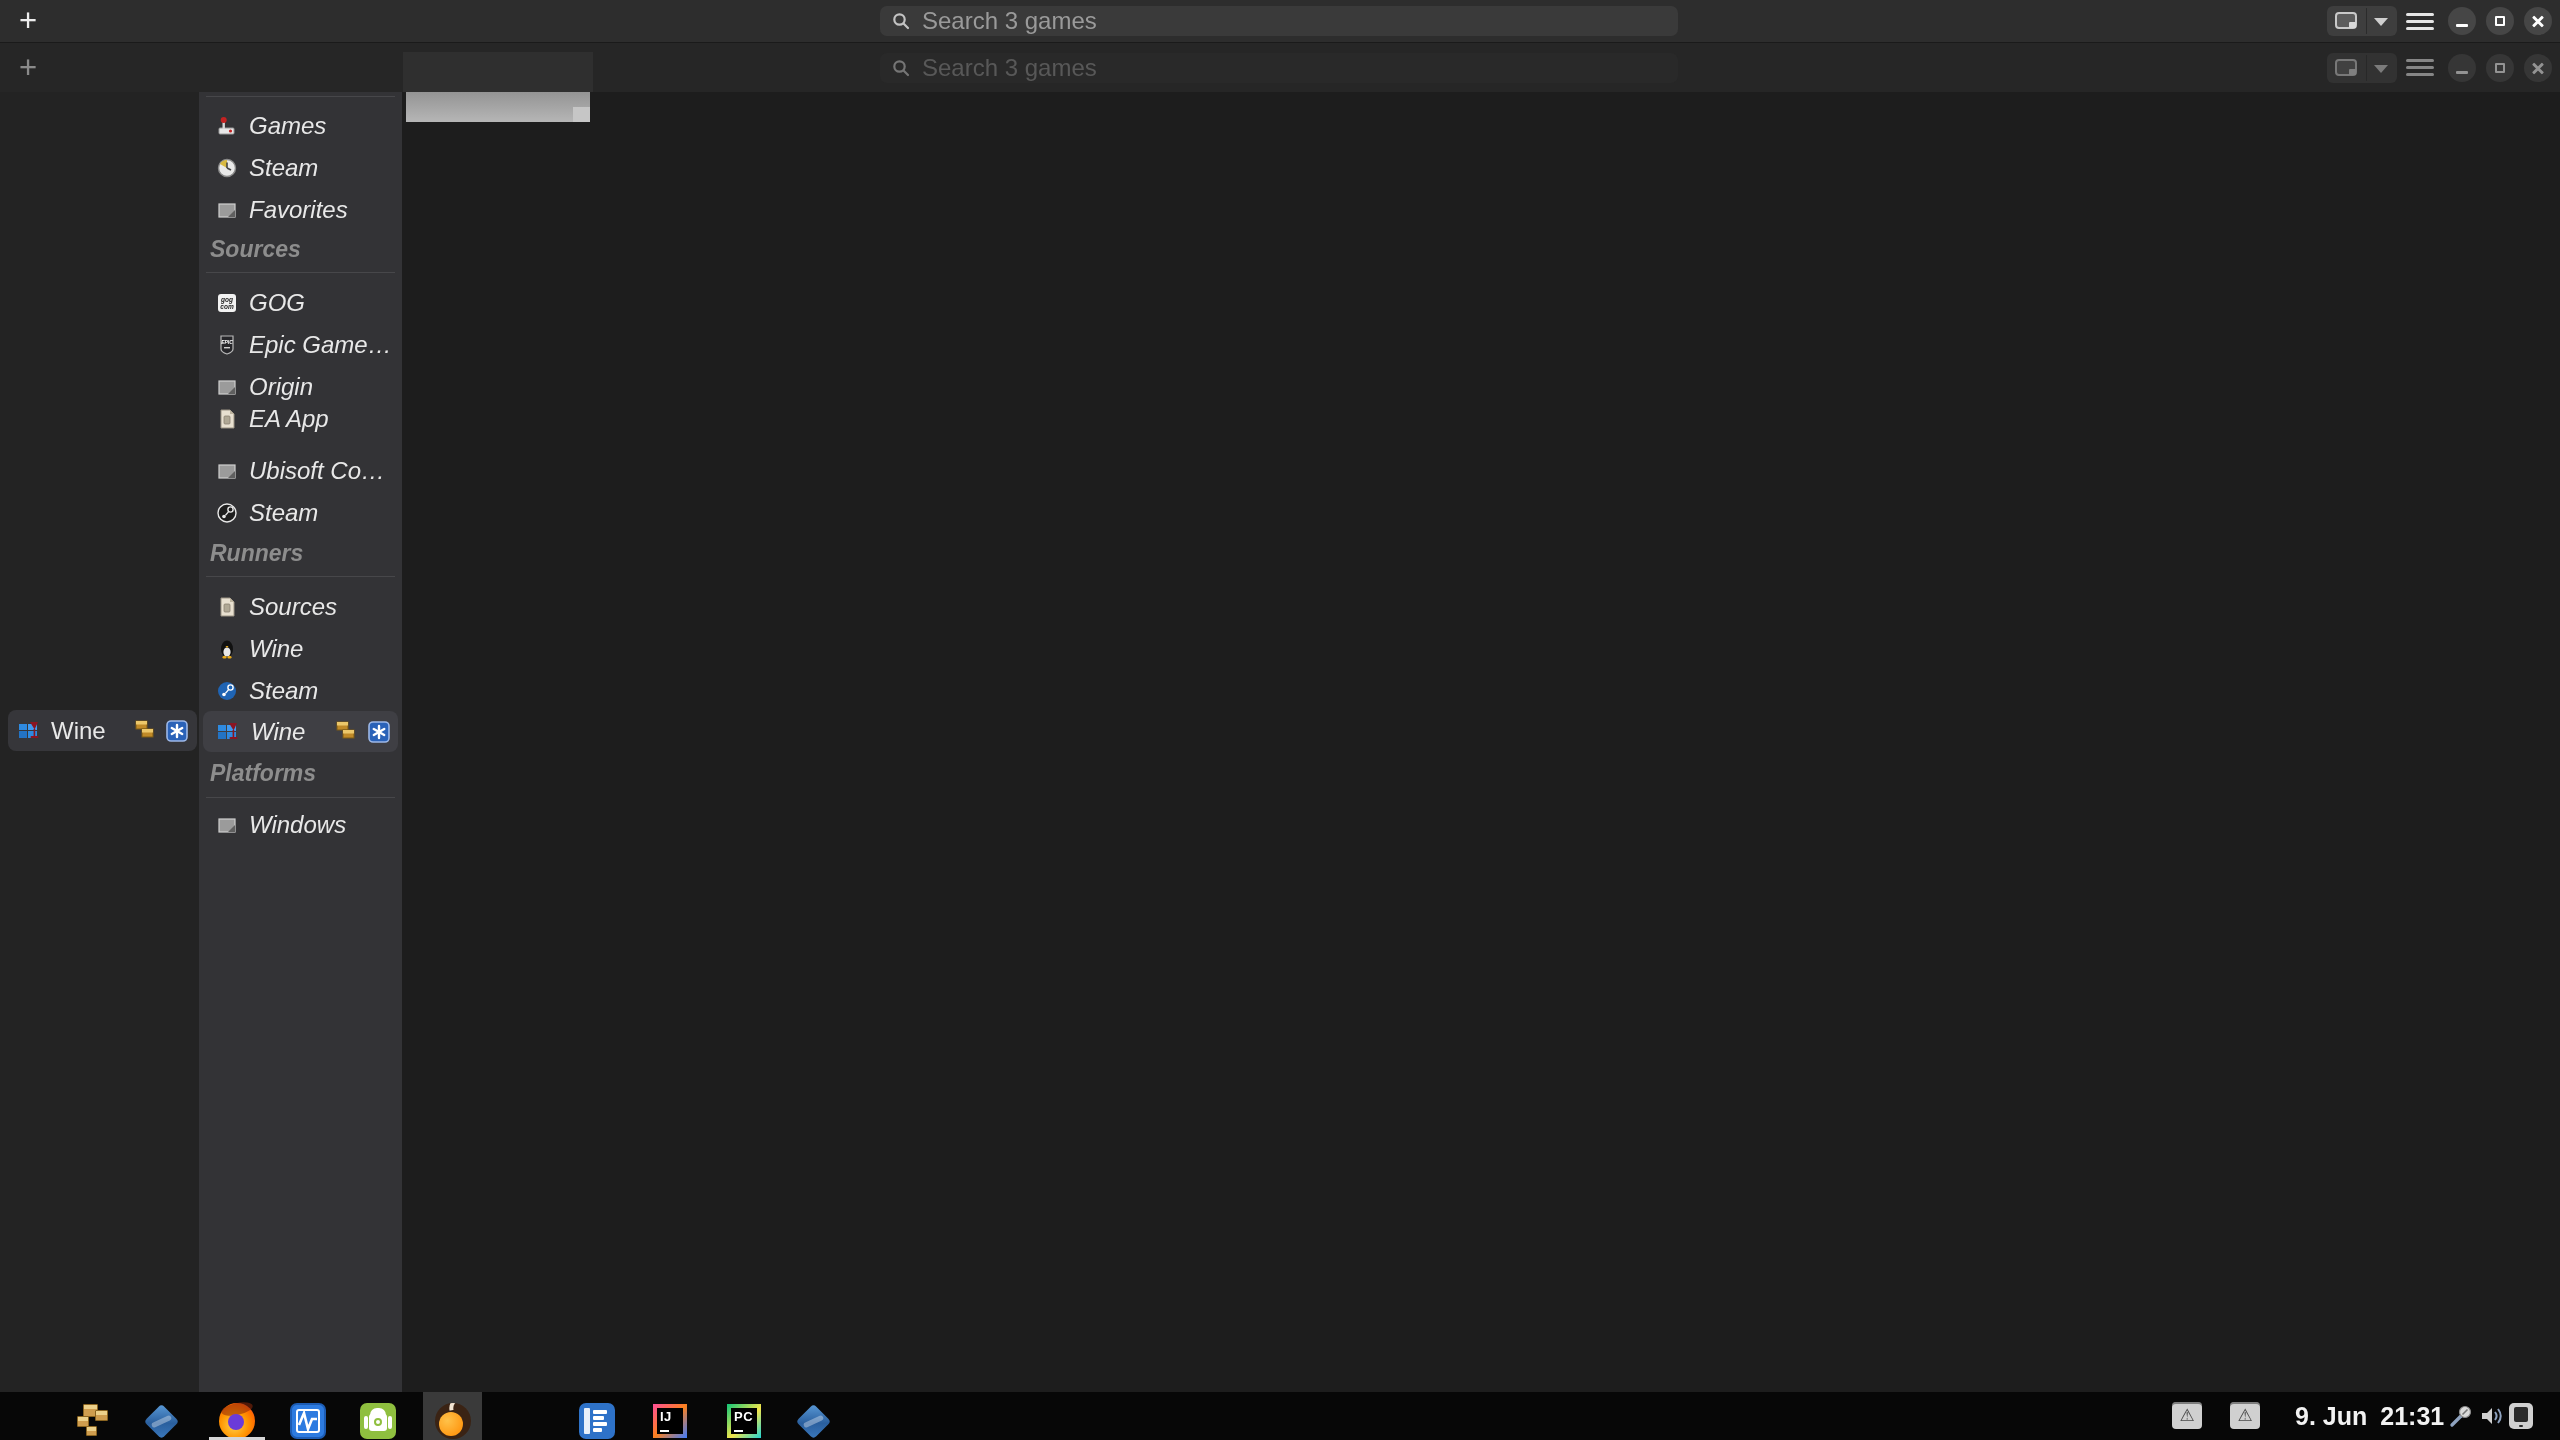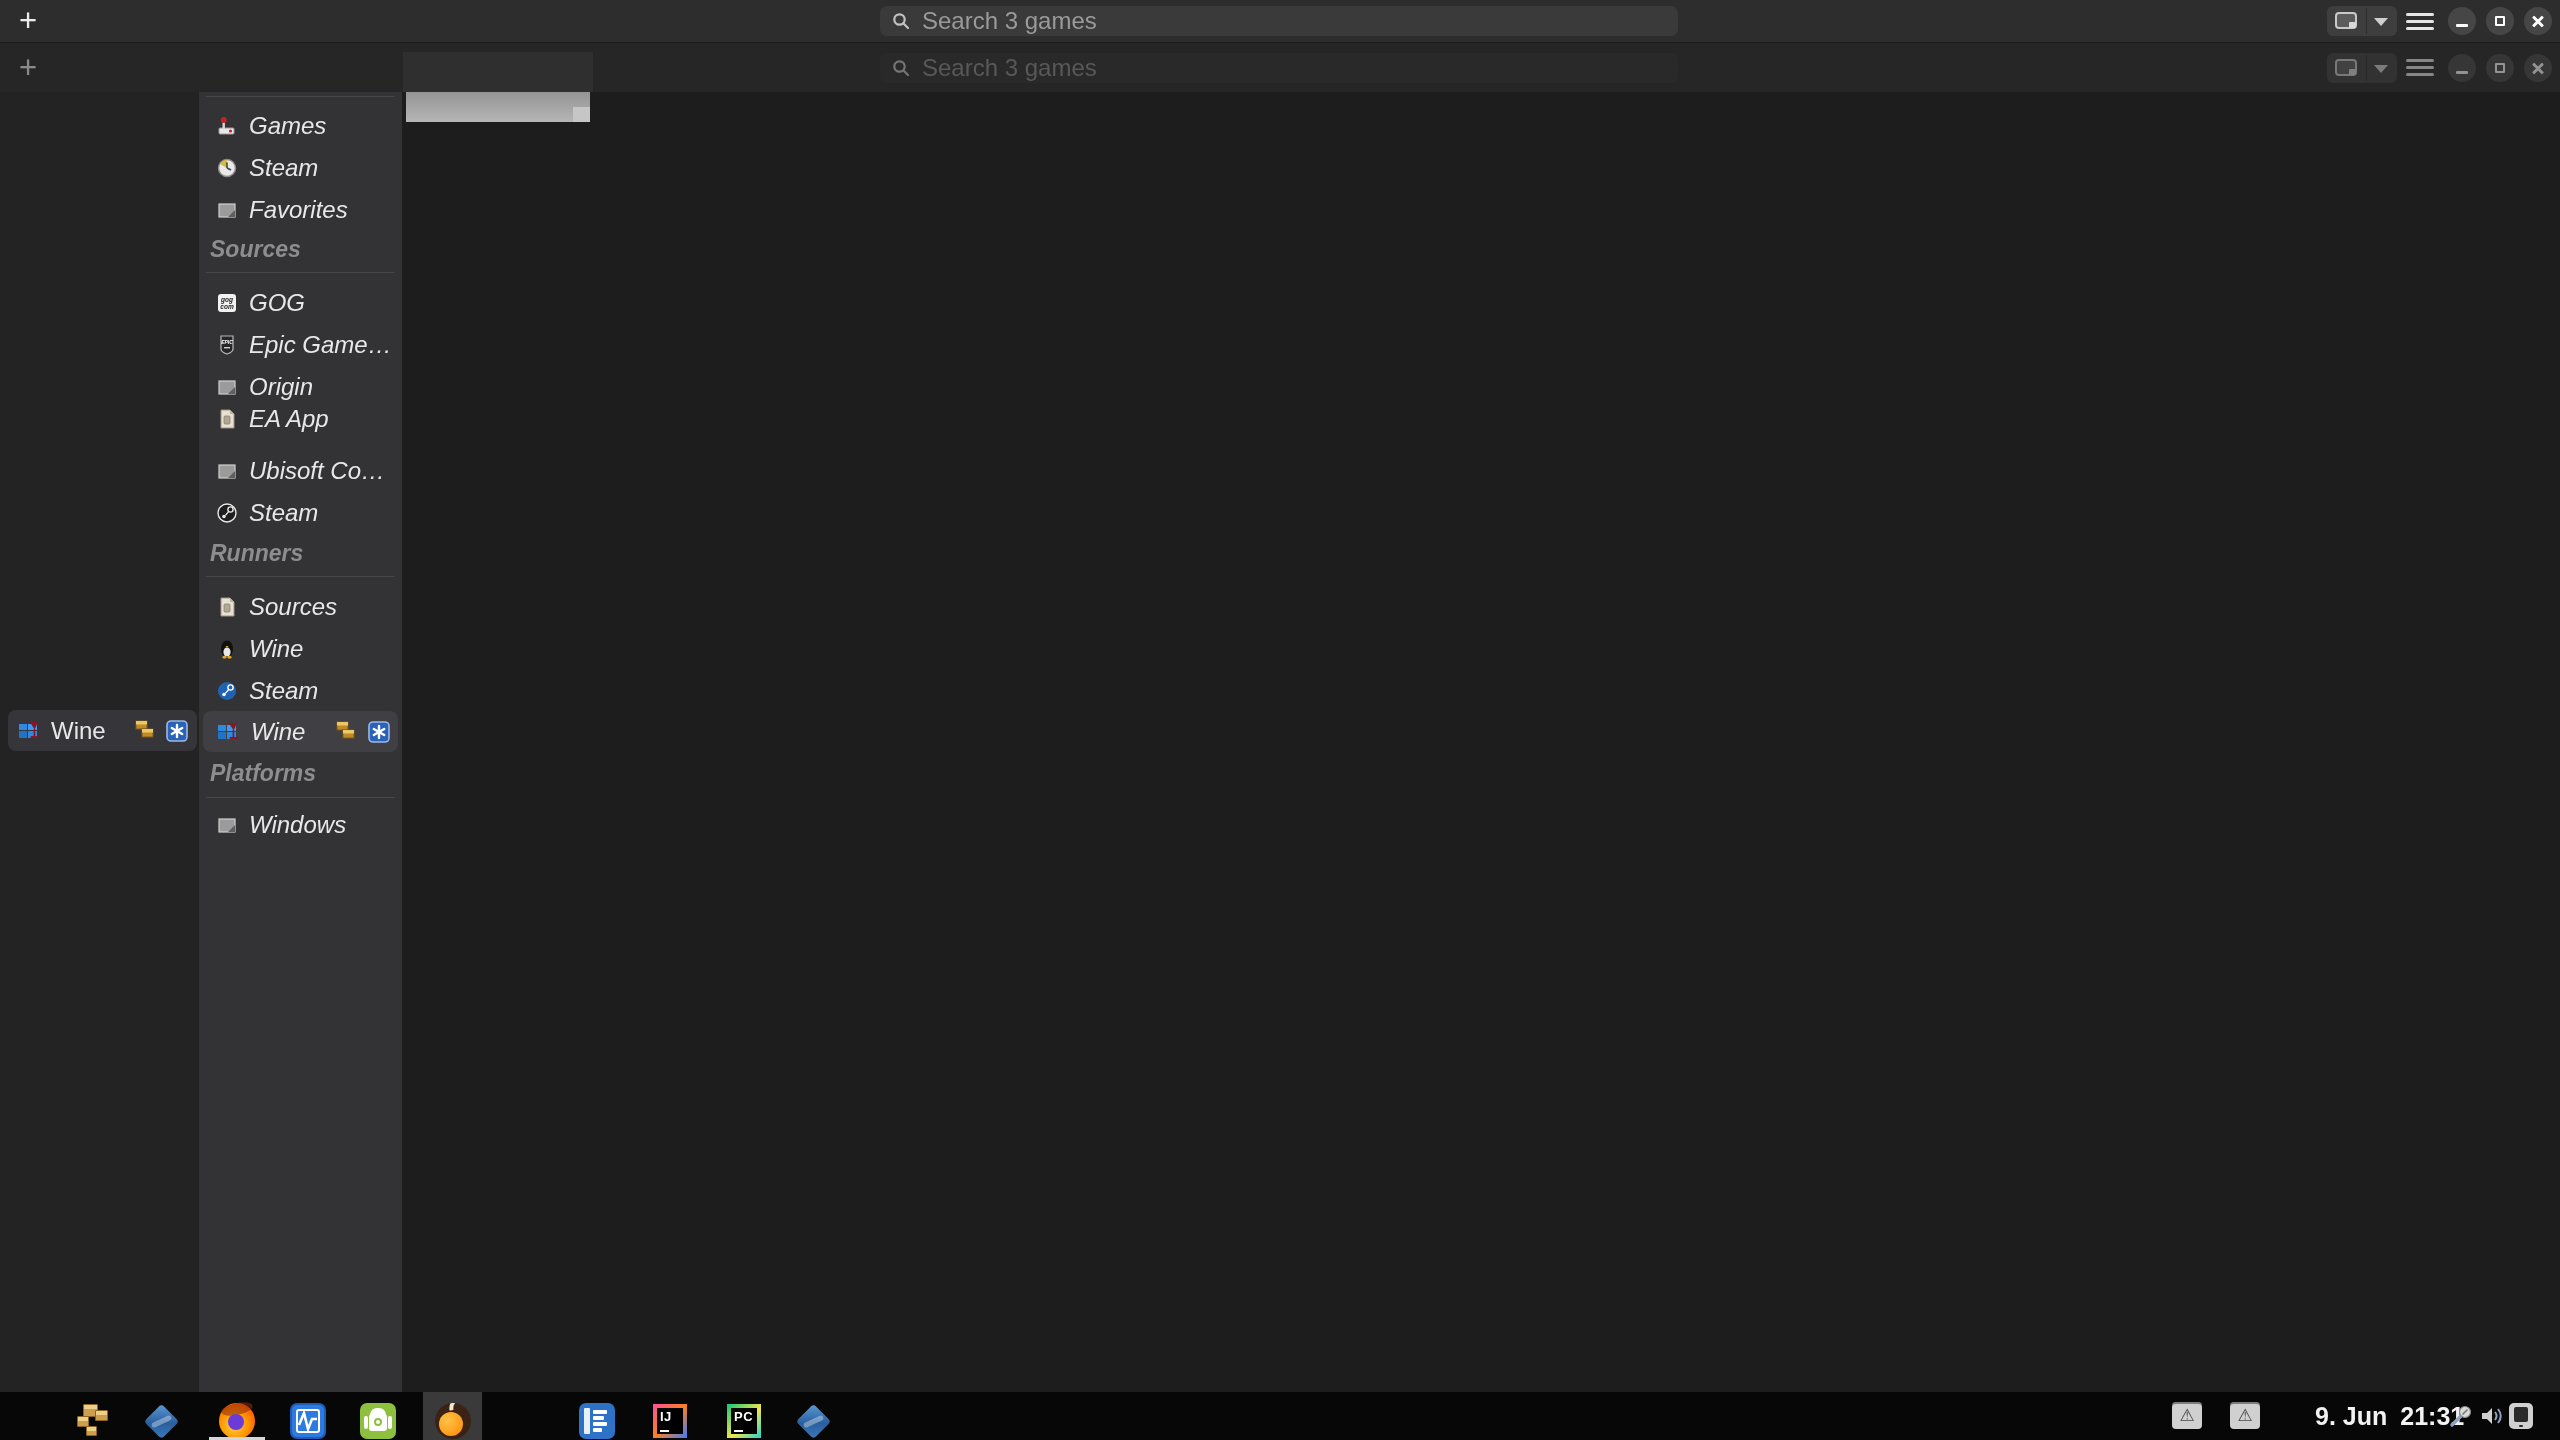--- a/index.html
+++ b/index.html
@@ -158,21 +158,21 @@
   
   .pkg { width:38px; height:38px; position:relative; }
   .pkg b { position:absolute; background:#cf9d4e; border:1.5px solid #8a6420; border-radius:1px; }
   .pkg b i { position:absolute; left:0; top:0; right:0; height:4px; background:#ecd08a; }
 
   
   .tray-warn { position:absolute; top:10px; width:30px; height:27px; background:#d0d0d0; border-radius:4px;
     display:flex; align-items:center; justify-content:center; color:#4a4a4a; font-size:17px;
     box-shadow:0 2px 0 rgba(0,0,0,.4) inset; }
   #clock { position:absolute; left:2295px; top:0; height:48px; display:flex; align-items:center; gap:13px;
-    font-size:25px; font-weight:bold; color:#f2f2f2;margin-left:20px; }
+    font-size:25px; font-weight:bold; color:#f2f2f2; }
   .phone { position:absolute; left:2509px; top:11px; width:24px; height:26px; background:#d0d0d0; border-radius:5px; }
   .phone i { position:absolute; left:5px; top:4px; width:14px; height:15px; background:#2a2a2a; border-radius:2px; }
   .phone s { position:absolute; left:10px; bottom:2px; width:4px; height:2.5px; background:#2a2a2a; border-radius:1px; }
   .tray-svg { position:absolute; top:11px; }
 </style>
 </head>
 <body>
 
 <div id="header1" class="abs headerbar">
   <div class="add-btn">+</div>

